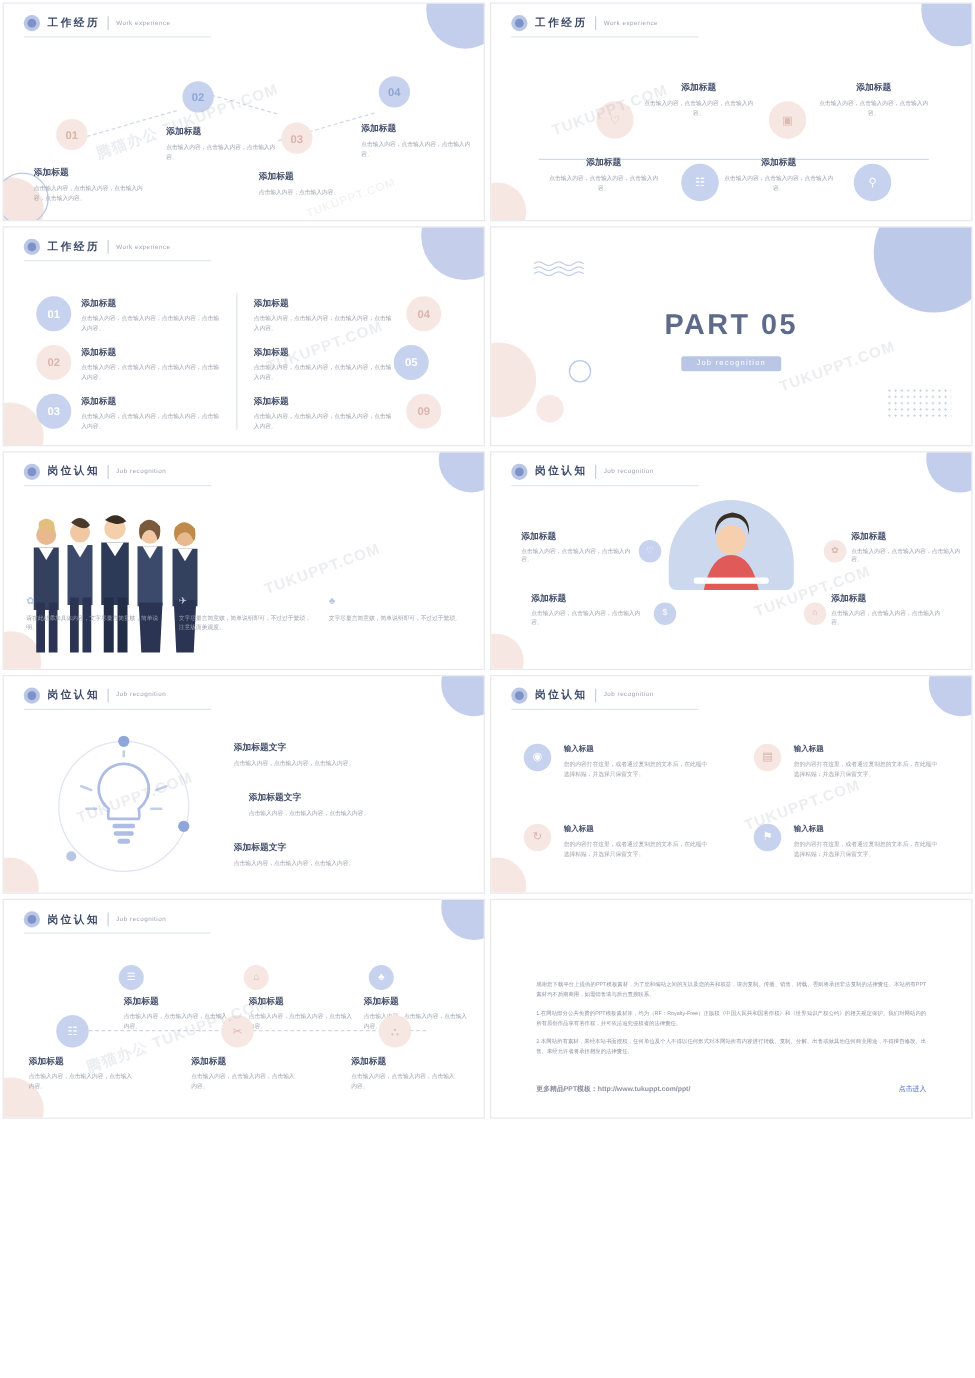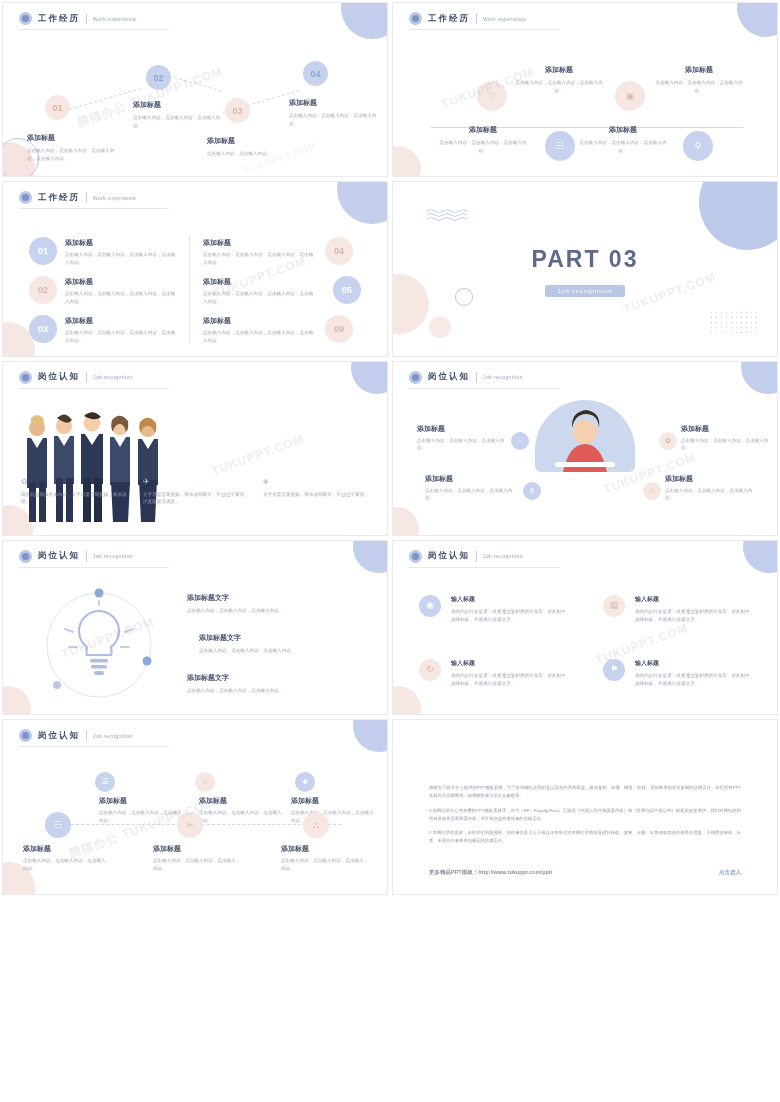--- a/index.html
+++ b/index.html
@@ -187,21 +187,21 @@
       <div class="t-title">添加标题</div>
       <div class="t-body" style="margin-top:3px">点击输入内容，点击输入内容，点击输入内容，点击输入内容。</div>
     </div>
     <div class="badge pink-l" style="width:28px;height:28px;left:322px;top:55px;">
           <span class="num" style="color:#d9b5ab">04</span>
         </div>
     <div style="position:absolute;left:200px;top:95px;width:112px;">
       <div class="t-title">添加标题</div>
       <div class="t-body" style="margin-top:3px">点击输入内容，点击输入内容，点击输入内容，点击输入内容。</div>
     </div>
-    <div class="badge blue-l" style="width:28px;height:28px;left:330px;top:94px;">
+    <div class="badge blue-l" style="width:28px;height:28px;left:312px;top:94px;">
           <span class="num">05</span>
         </div>
     <div style="position:absolute;left:200px;top:134px;width:112px;">
       <div class="t-title">添加标题</div>
       <div class="t-body" style="margin-top:3px">点击输入内容，点击输入内容，点击输入内容，点击输入内容。</div>
     </div>
     <div class="badge pink-l" style="width:28px;height:28px;left:322px;top:133px;">
           <span class="num" style="color:#d9b5ab">09</span>
         </div>
     <div class="wm" style="left:208px;top:88px;">TUKUPPT.COM</div>
@@ -212,21 +212,21 @@
     <div class="circ pink-l" style="width:60px;height:60px;left:-24px;bottom:22px;"></div>
     <div class="circ pink-l" style="width:22px;height:22px;left:36px;bottom:18px;opacity:.9;"></div>
     <div class="ring" style="width:16px;height:16px;left:62px;top:106px;"></div>
     <svg class="wave" style="left:34px;top:26px;" viewBox="0 0 46 14">
       <path d="M0 3 q4 -3 8 0 t8 0 t8 0 t8 0 t8 0" stroke="#c5d0e8" fill="none" stroke-width="1"></path>
       <path d="M0 7 q4 -3 8 0 t8 0 t8 0 t8 0 t8 0" stroke="#c5d0e8" fill="none" stroke-width="1"></path>
       <path d="M0 11 q4 -3 8 0 t8 0 t8 0 t8 0 t8 0" stroke="#c5d0e8" fill="none" stroke-width="1"></path>
     </svg>
     <div class="dotgrid" style="right:16px;bottom:20px;"></div>
     <div style="position:absolute;left:0;right:0;top:64px;text-align:center;">
-      <div class="part-no">PART 03</div>
+      <div class="part-no">PART 05</div>
       <div class="part-en">Job recognition</div>
     </div>
     <div class="wm" style="left:228px;top:104px;">TUKUPPT.COM</div>
   </div>
 
   <div class="slide">
     <div class="circ blue" style="width:52px;height:52px;right:-16px;top:-20px;opacity:.75;"></div>
     <div class="circ pink-l" style="width:48px;height:48px;left:-18px;bottom:-18px;"></div>
     <div class="hdr">
       <span class="dot"></span>

